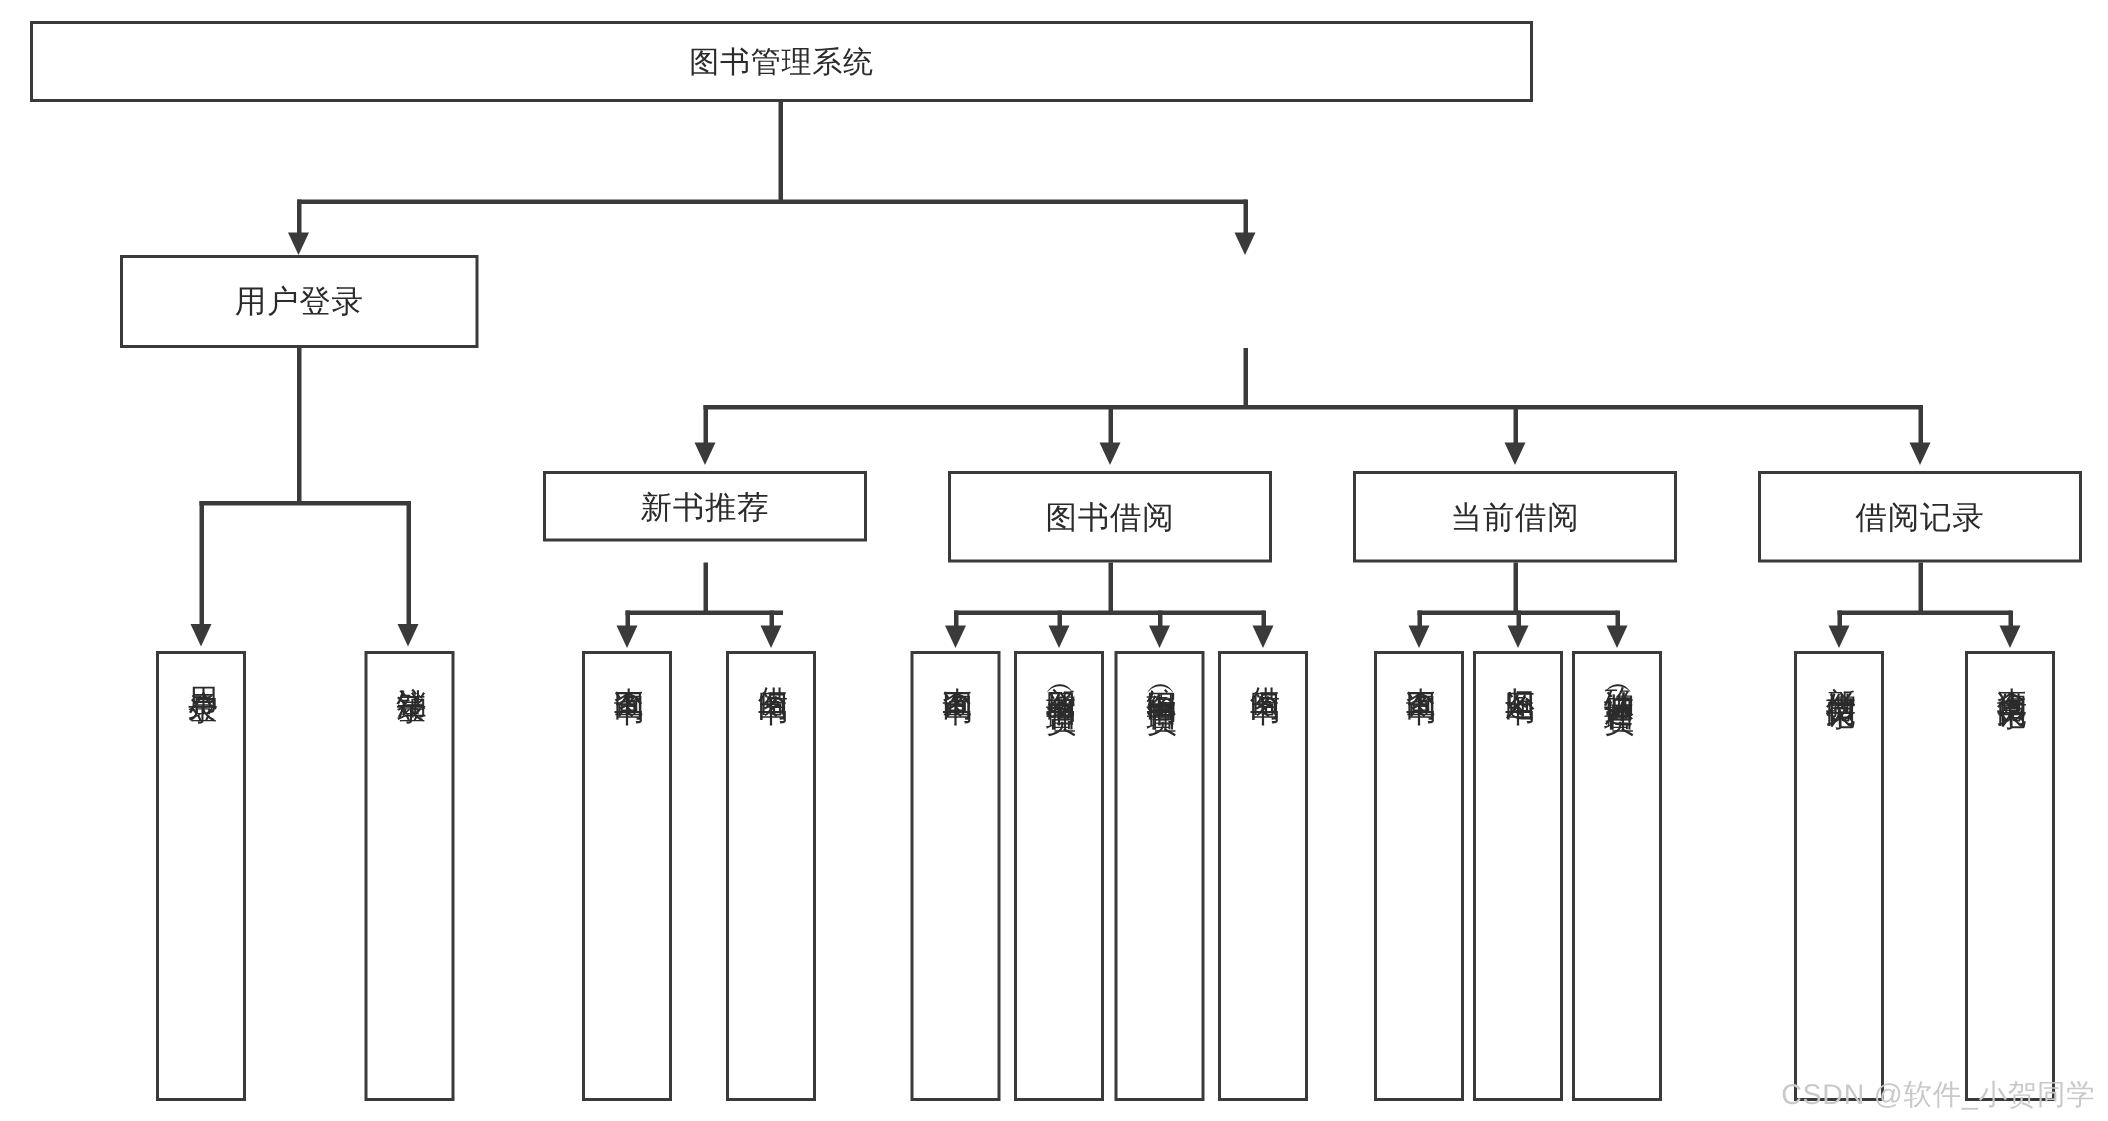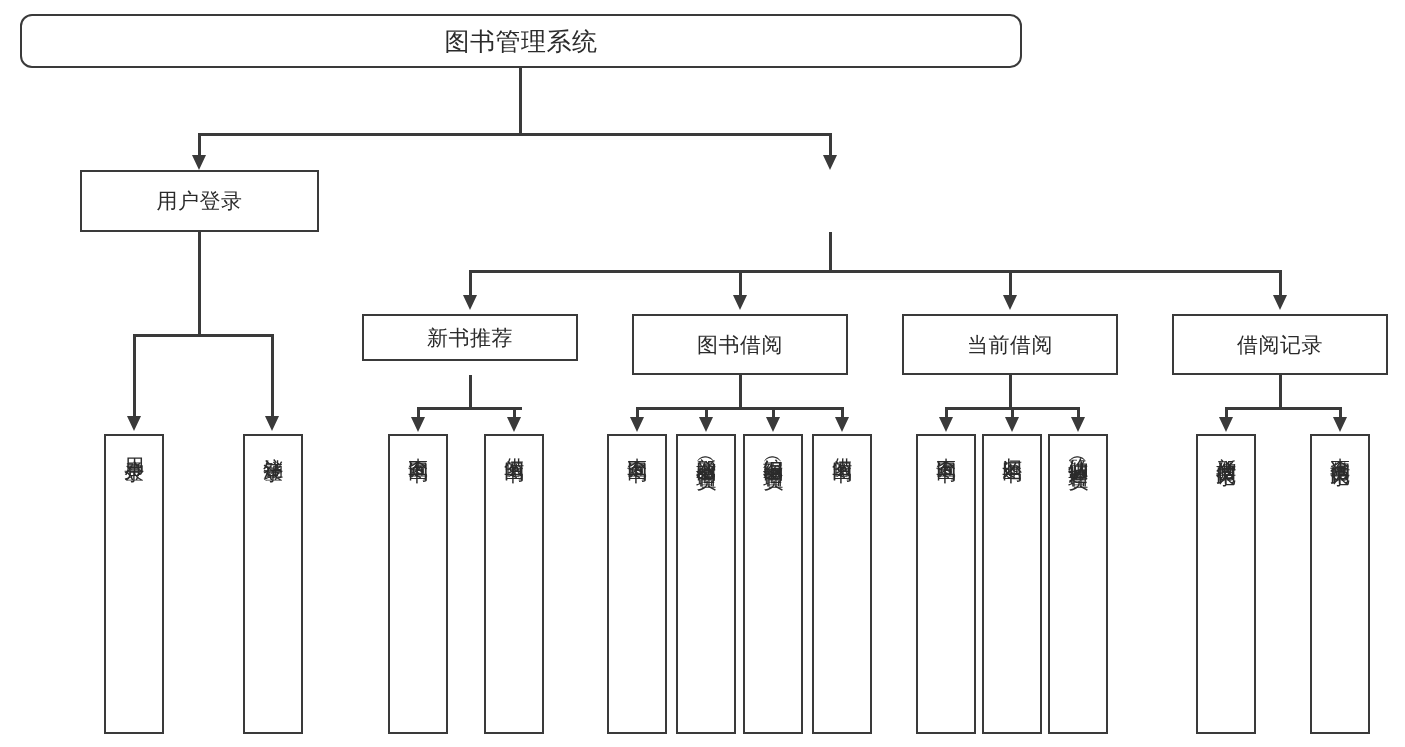--- a/index.html
+++ b/index.html
@@ -22,21 +22,21 @@
     background:#ffffff;
     display:flex;
     align-items:center;
     justify-content:center;
     color:#2b2b2b;
     letter-spacing:0.5px;
   }
   .node.h{            
     font-size:21px;
   }
-  .node.root{ font-size:25px;border-radius:12px; }
+  .node.root{ font-size:20px; }
   .node.v{            
     font-size:20px;
     align-items:flex-start;
     justify-content:center;
     padding-top:6px;
   }
   .vtext{
     writing-mode:vertical-rl;
     text-orientation:upright;
     line-height:1.08;
@@ -200,14 +200,15 @@
     <span class="vtext">确认归还（管理员）</span>
   </div>
 
   <div class="node v" style="left:1196px;top:434px;width:60px;height:300px;">
     <span class="vtext">新增借阅记录</span>
   </div>
   <div class="node v" style="left:1310px;top:434px;width:60px;height:300px;">
     <span class="vtext">查询借阅记录</span>
   </div>
 
+  <div id="watermark">CSDN @软件_小贺同学</div>
 
 </div>
 
 </body></html>

